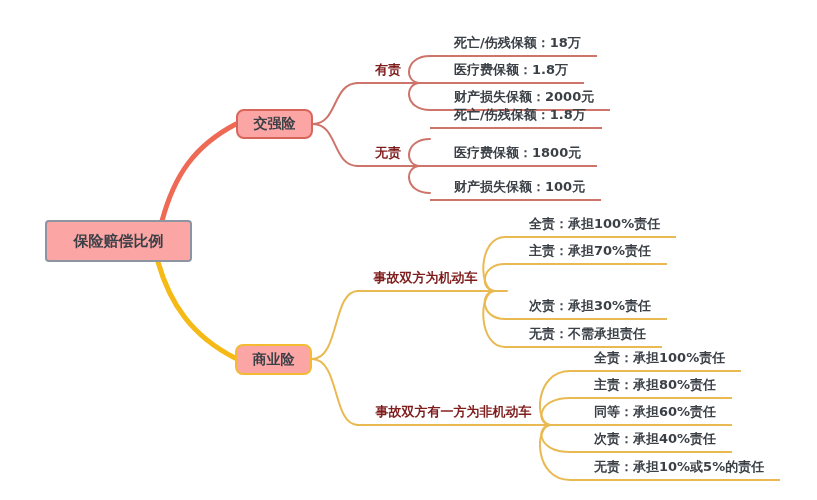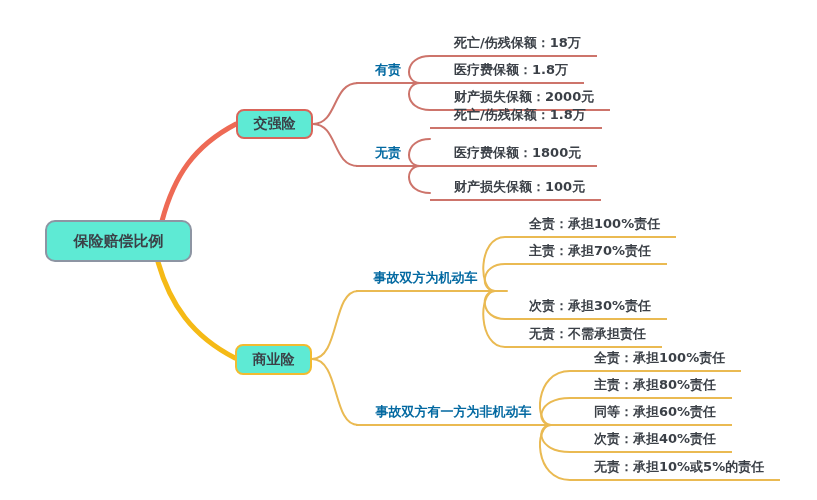--- a/index.html
+++ b/index.html
@@ -3,30 +3,30 @@
 <meta charset="utf-8">
 <style>
   html,body { margin:0; padding:0; background:#f4f4f4; }
   #canvas {
     position:relative; width:817px; height:500px; background:#ffffff;
     font-family:"DejaVu Sans","Liberation Sans",sans-serif; overflow:hidden;
   }
   #edges { position:absolute; left:0; top:0; width:817px; height:500px; }
   .node {
     position:absolute; display:flex; align-items:center; justify-content:center;
-    background:#5eead4; border:2px solid #888; border-radius:8px;
+    background:#fca5a5; border:2px solid #888; border-radius:8px;
     font-weight:bold; color:#3b4047; white-space:nowrap; box-sizing:border-box;
   }
-  .node.root { border:2.5px solid #8d95a3; border-radius:10px; font-size:15px; }
+  .node.root { border:2.5px solid #8d95a3; border-radius:4px; font-size:15px; }
   .node.red  { border-color:#d8655a; font-size:14px; }
   .node.yellow { border-color:#f2bb31; font-size:14px; }
   .sublabel {
     position:absolute; text-align:center; font-weight:bold; font-size:13px;
     line-height:18px; padding-bottom:3px; border-bottom:2px solid;
-    color:#0369a1; white-space:nowrap; box-sizing:content-box;
+    color:#7f1d1d; white-space:nowrap; box-sizing:content-box;
   }
   .leaf {
     position:absolute; white-space:nowrap; font-weight:bold; font-size:13px;
     line-height:18px; padding:0 16px 3px 24px; border-bottom:2px solid;
     color:#3b4047;
   }
   .red-line { border-color:#cd746b; }
   .yellow-line { border-color:#eaba52; }
 </style>
 </head>

